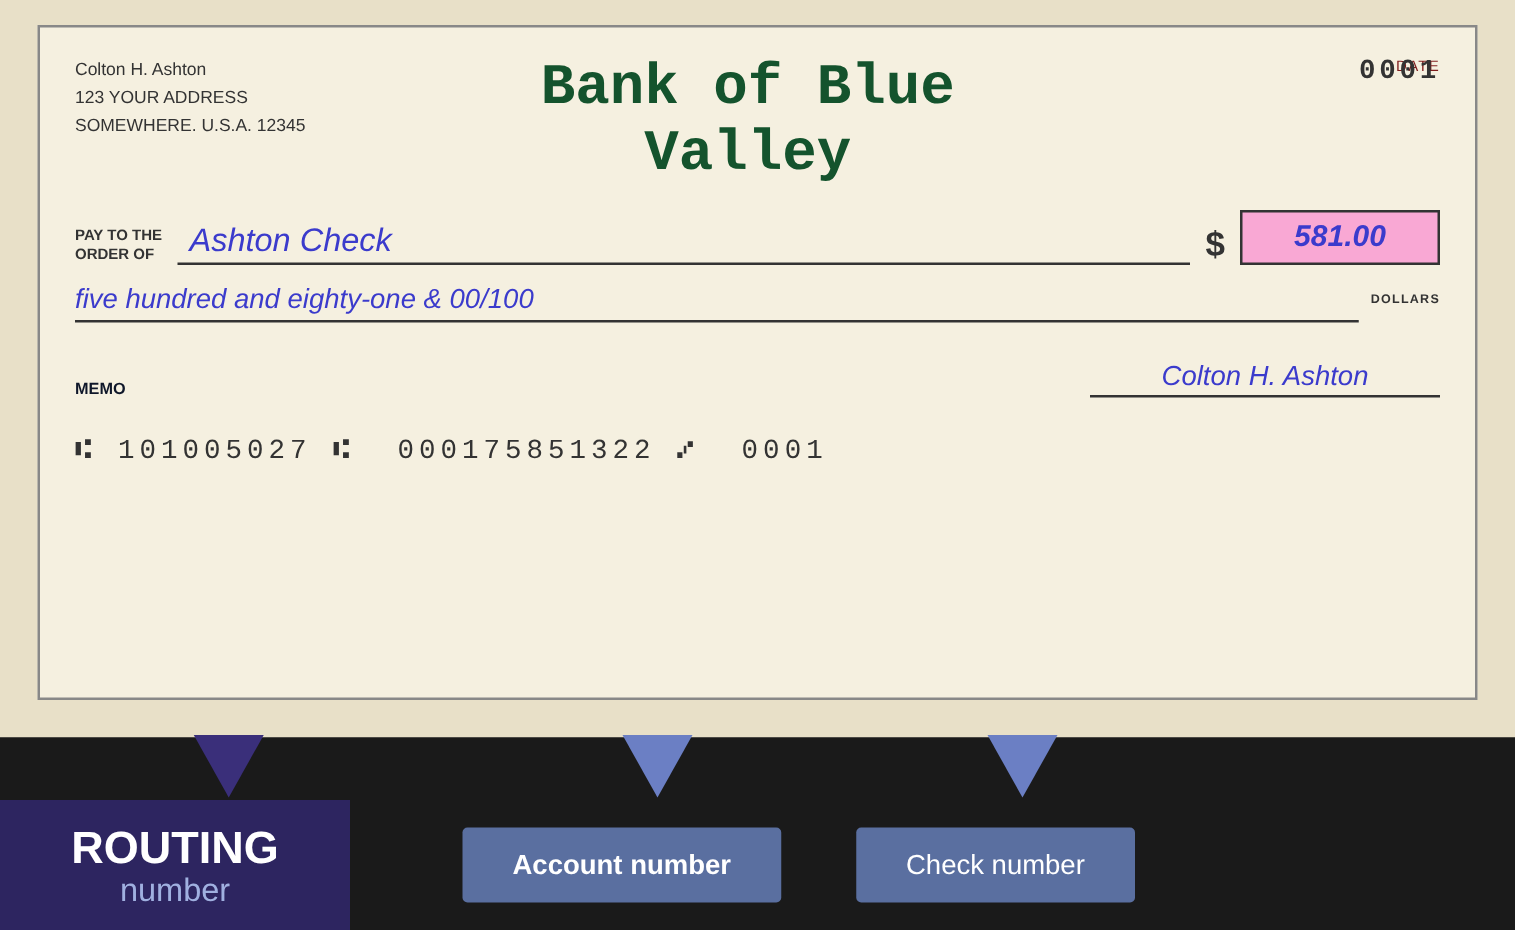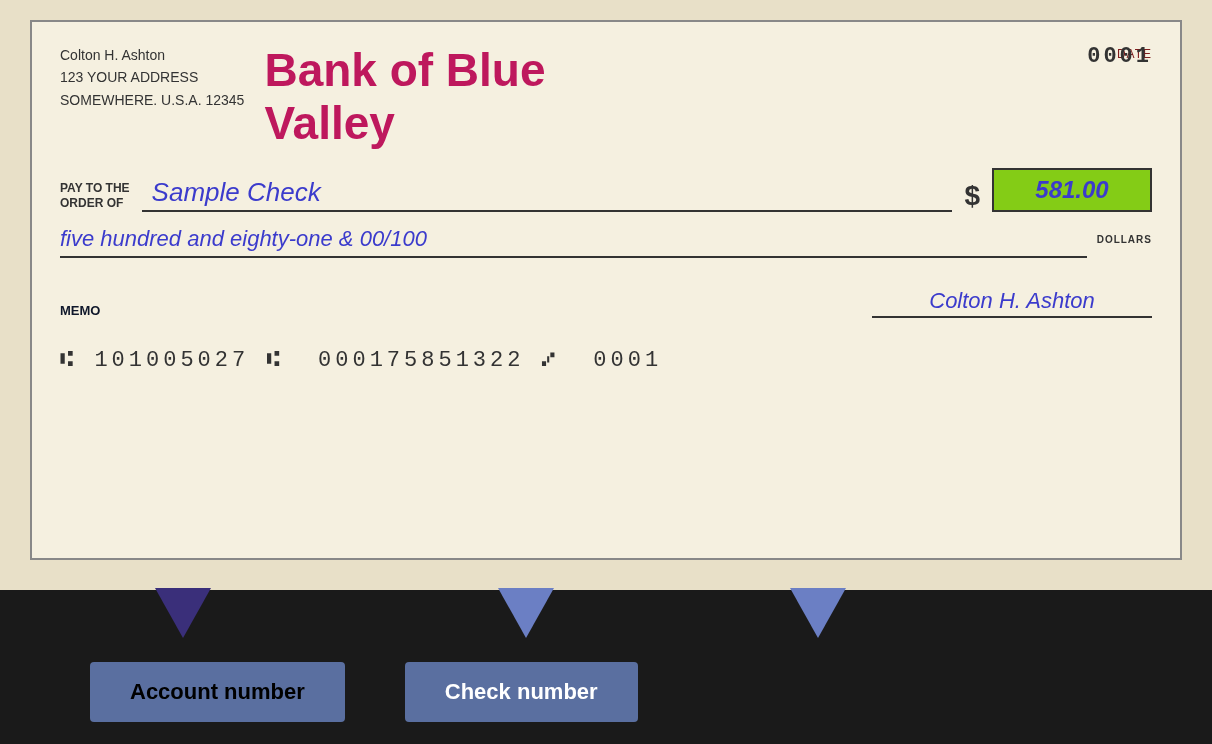--- a/index.html
+++ b/index.html
@@ -51,24 +51,26 @@
 
     .payer-info {
       font-size: 14px;
       color: #333;
       line-height: 1.6;
     }
 
     .bank-name {
       font-size: 46px;
       font-weight: bold;
-      color: #be185d;
+      color: #14532d;
+      text-align: center;
       line-height: 1.15;
       flex: 1;
       padding: 0 20px;
+      font-family: Liberation Mono, monospace;
     }
 
     .date-section {
       text-align: right;
       min-width: 200px;
     }
 
     .date-value {
       font-size: 18px;
       color: #3b3bcc;
@@ -119,21 +121,21 @@
 
     .amount-box {
       border: 2px solid #333;
       padding: 6px 14px;
       font-size: 24px;
       color: #3b3bcc;
       font-style: italic;
       font-weight: bold;
       min-width: 160px;
       text-align: center;
-      background: #84cc16;
+      background: #f9a8d4;
     }
 
     
     .amount-words-row {
       display: flex;
       align-items: center;
       margin-bottom: 30px;
     }
 
     .amount-words {
@@ -281,42 +283,42 @@
     }
 
     .routing-label-bottom {
       font-size: 26px;
       color: #a0b0e0;
       line-height: 1.1;
     }
 
     .account-label-box {
       background-color: #5a6fa0;
-      color: #000000;
+      color: #ffffff;
       display: flex;
       justify-content: center;
       align-items: center;
       padding: 18px 40px;
       font-size: 22px;
       font-weight: bold;
       margin-left: 90px;
       height: 60px;
       align-self: center;
       border-radius: 4px;
     }
 
     .check-label-box {
       background-color: #5a6fa0;
       color: white;
       display: flex;
       justify-content: center;
       align-items: center;
       padding: 18px 40px;
       font-size: 22px;
-      font-weight: bold;
+      font-weight: normal;
       margin-left: 60px;
       height: 60px;
       align-self: center;
       border-radius: 4px;
     }
 
     .bottom-labels-row {
       display: flex;
       align-items: center;
       width: 100%;
@@ -338,21 +340,21 @@
         <div>SOMEWHERE. U.S.A. 12345</div>
       </div>
       <div class="bank-name">Bank of Blue<br>Valley</div>
       <div class="date-section">
         <span class="date-label">DATE</span>
       </div>
     </div>
 
     <div class="pay-to-row">
       <div class="pay-to-label">PAY TO THE<br>ORDER OF</div>
-      <div class="pay-to-name">Sample Check</div>
+      <div class="pay-to-name">Ashton Check</div>
       <div class="dollar-sign">$</div>
       <div class="amount-box">581.00</div>
     </div>
 
     <div class="amount-words-row">
       <div class="amount-words">five hundred and eighty-one &amp; 00/100</div>
       <div class="dollars-label">DOLLARS</div>
     </div>
 
     <div class="memo-row">
@@ -374,20 +376,24 @@
 </div>
 
 <div class="bottom-area">
 
   <div class="arrow-routing"></div>
   <div class="arrow-account"></div>
   <div class="arrow-check"></div>
 
   <div class="bottom-labels-row">
 
+    <div class="routing-label-box">
+      <span class="routing-label-top">ROUTING</span>
+      <span class="routing-label-bottom">number</span>
+    </div>
 
     <div class="account-label-box">
       <span>Account number</span>
     </div>
 
     <div class="check-label-box">
       <span>Check number</span>
     </div>
   </div>
 </div>

